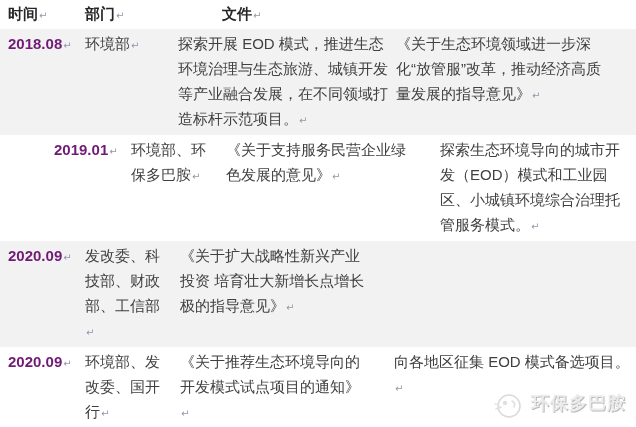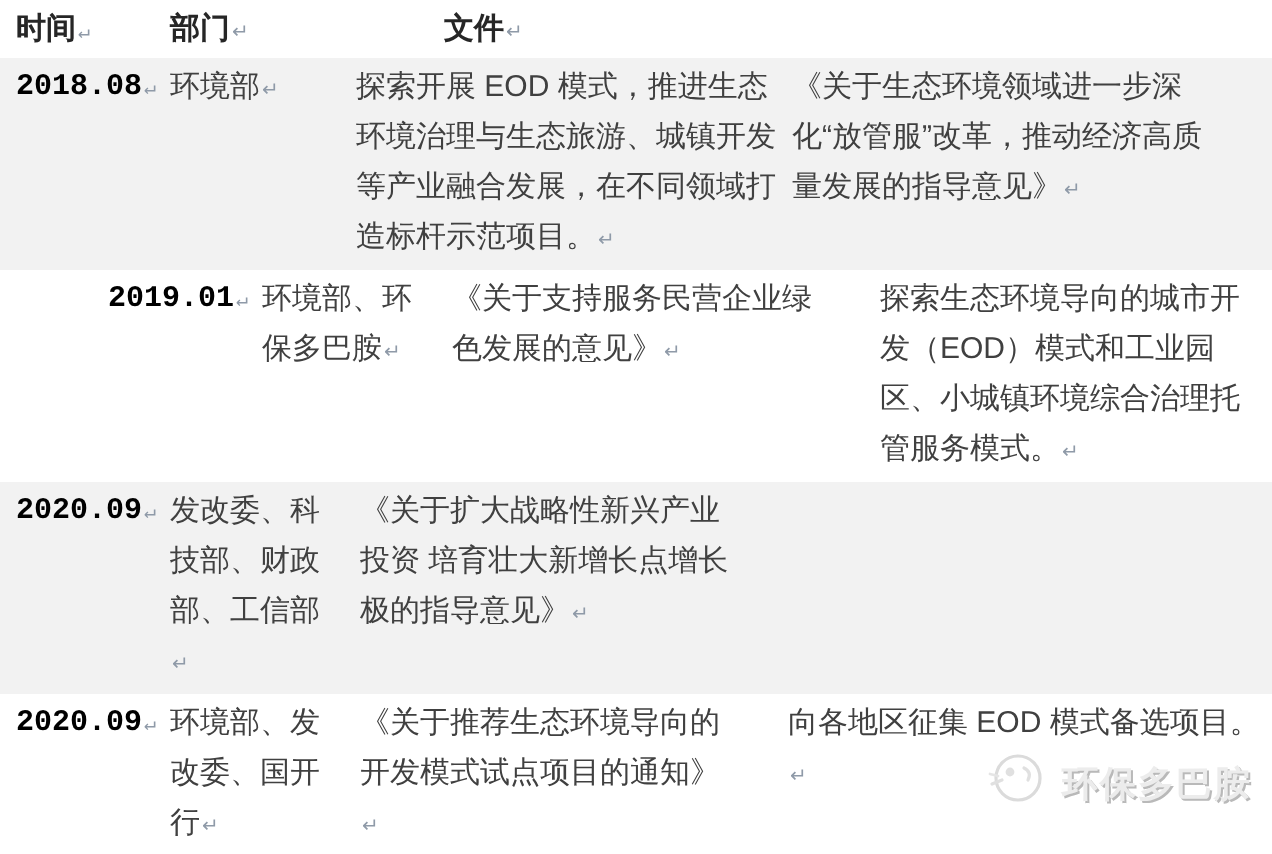--- a/index.html
+++ b/index.html
@@ -29,39 +29,39 @@
     color:#404040;
     padding-top:2px;
     padding-bottom:2px;
   }
   .row.shade{background:#f2f2f2;}
   .row:nth-child(2){min-height:100px;margin-left:46px;}
   .row:nth-child(3){min-height:84px;}
   .row:nth-child(4){min-height:132px;}
   .row:nth-child(5){min-height:82px;}
   .cell{box-sizing:border-box;}
-  .c-time{padding-right:8px;font-family:Liberation Mono, monospace;}
-  .c-time .txt{font-weight:bold;color:#000000;}
+  .c-time{padding-right:8px;}
+  .c-time .txt{font-weight:bold;color:#701a75;}
   .c-dept{padding-right:12px;}
   .c-doc{padding-left:2px;padding-right:26px;}
   .c-content{padding-right:2px;}
   .h-doc{padding-left:8px;margin-left:36px;}
   .pmark{
     font-size:10px;
     color:#8f9aa8;
     margin-left:1px;
     font-weight:normal;
     vertical-align:baseline;
   }
   .watermark{
     position:absolute;
     right:10px;
-    bottom:23px;
+    bottom:6px;
     display:flex;
-    align-items:flex-end;
+    align-items:flex-start;
     gap:7px;
   }
   .wm-icon{width:32px;height:30px;opacity:.75;}
   .wm-text{
     font-size:18px;
     font-weight:bold;
     letter-spacing:1px;
     color:#ececec;
     text-shadow:1px 1px 0 #b9b9b9, -1px -1px 0 #ffffff;
   }

